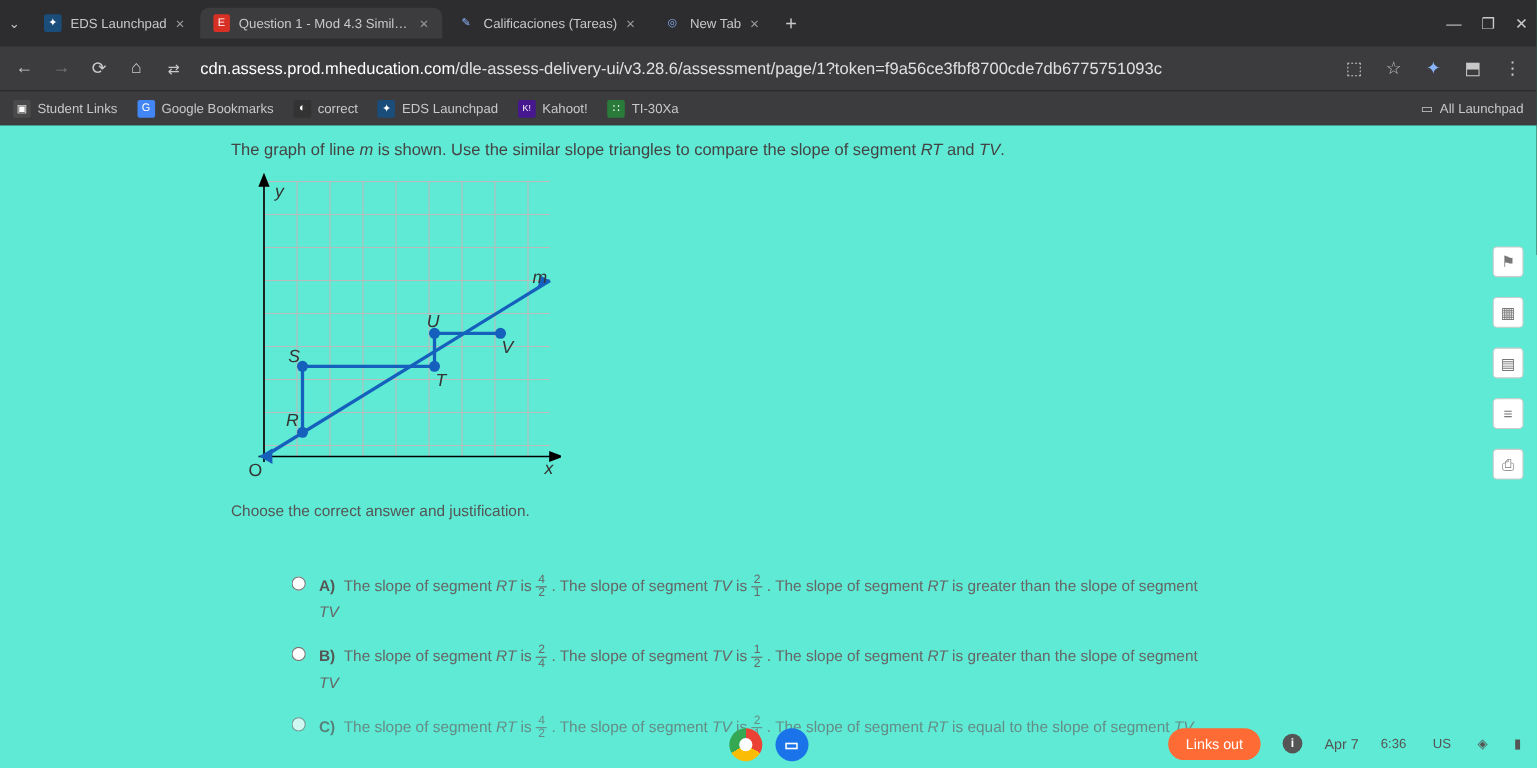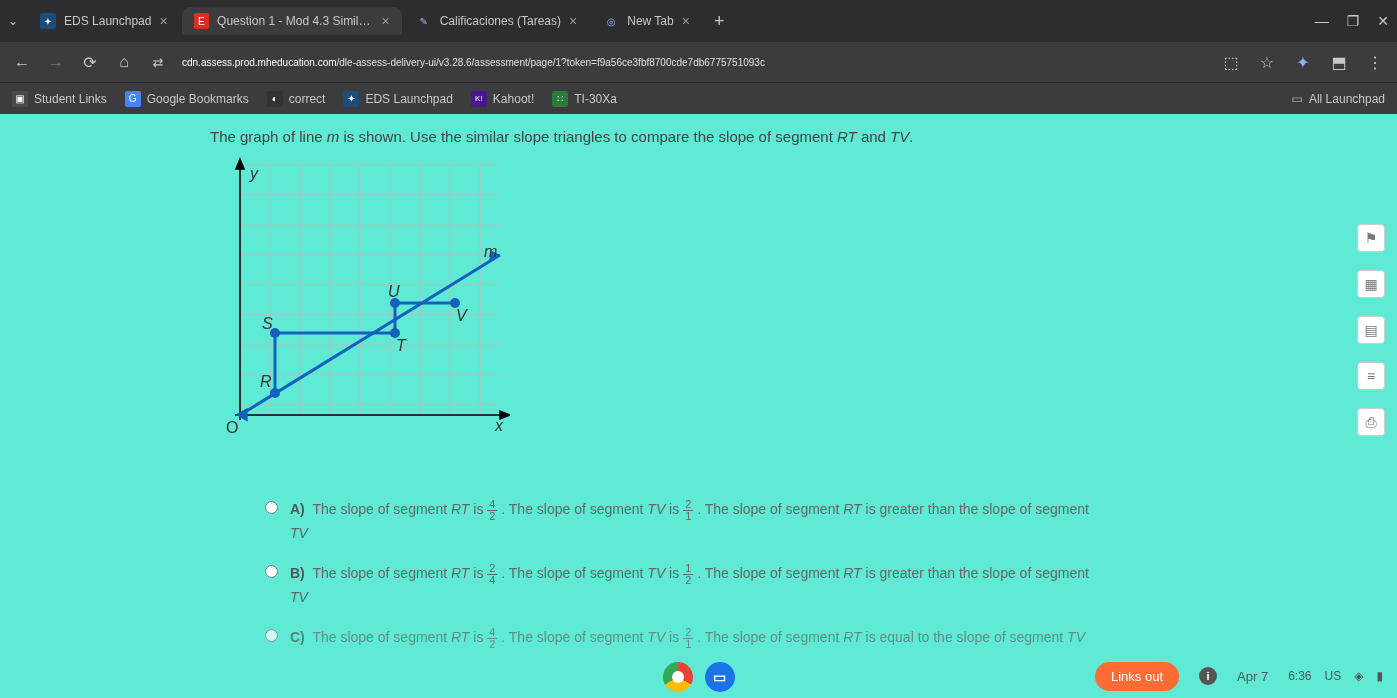--- a/index.html
+++ b/index.html
@@ -7,21 +7,21 @@
 .chrome-top{background:#2d2d30;height:42px;display:flex;align-items:center;padding:0 8px}
 .tab{display:flex;align-items:center;padding:6px 12px;color:#c8c8c8;font-size:12px;border-radius:8px 8px 0 0;margin-right:2px;max-width:220px;gap:8px}
 .tab.active{background:#3c3c3f}
 .tab-icon{width:16px;height:16px;display:inline-flex;align-items:center;justify-content:center;font-size:10px;border-radius:2px}
 .tab-close{color:#999;font-size:14px;cursor:pointer}
 .tab-text{white-space:nowrap;overflow:hidden;text-overflow:ellipsis}
 .new-tab-btn{color:#c8c8c8;font-size:18px;padding:4px 10px;cursor:pointer}
 .window-controls{margin-left:auto;display:flex;gap:18px;color:#c8c8c8;font-size:14px}
 .addr-bar{background:#3c3c3f;height:40px;display:flex;align-items:center;padding:0 12px;gap:14px;color:#c8c8c8}
 .nav-icon{width:20px;height:20px;display:flex;align-items:center;justify-content:center;cursor:pointer;font-size:16px}
-.url{flex:1;color:#e0e0e0;font-size:10px}
+.url{flex:1;color:#e0e0e0;font-size:15px}
 .url .domain{color:#fff}
 .addr-icons{display:flex;gap:16px;align-items:center}
 .bookmarks-bar{background:#3c3c3f;height:32px;display:flex;align-items:center;padding:0 12px;gap:18px;font-size:12px;color:#c8c8c8;border-top:1px solid #2a2a2a}
 .bm-item{display:flex;align-items:center;gap:6px;cursor:pointer}
 .bm-icon{width:16px;height:16px;border-radius:2px;display:inline-flex;align-items:center;justify-content:center;font-size:10px}
 .all-bm{margin-left:auto;display:flex;align-items:center;gap:6px}
 .content{background:#5eead4;height:calc(698px - 114px);overflow:hidden;position:relative}
 .question-area{padding:14px 60px 14px 210px;color:#333}
 .q-text{font-size:15px;color:#444;margin-bottom:10px}
 .q-text i{font-style:italic}
@@ -34,21 +34,21 @@
 .opt-label{font-weight:bold;color:#555;margin-right:4px}
 .opt-text{line-height:1.6}
 .frac{display:inline-block;vertical-align:middle;text-align:center;font-size:11px;line-height:1}
 .frac .n{display:block;border-bottom:1px solid #666;padding:0 2px}
 .frac .d{display:block;padding:0 2px}
 .side-rail{position:absolute;right:12px;top:110px;display:flex;flex-direction:column;gap:18px}
 .rail-btn{width:28px;height:28px;border:1px solid #ccc;border-radius:4px;display:flex;align-items:center;justify-content:center;color:#777;font-size:14px;cursor:pointer;background:#fff}
 .chrome-os{position:absolute;bottom:0;right:0;height:44px;display:flex;align-items:center;gap:20px;padding:0 14px;color:#555;font-size:13px;background:transparent}
 .sign-out{background:#ff6b35;color:#fff;padding:7px 16px;border-radius:18px;font-size:13px;cursor:pointer}
 .info-i{width:18px;height:18px;border-radius:50%;background:#555;color:#fff;display:inline-flex;align-items:center;justify-content:center;font-size:11px;font-weight:bold}
-.os-icons{display:flex;align-items:center;gap:13px;font-size:12px}
+.os-icons{display:flex;align-items:center;gap:24px;font-size:12px}
 .center-apps{position:absolute;bottom:6px;left:50%;transform:translateX(-50%);display:flex;gap:12px}
 .center-apps .app{width:30px;height:30px;border-radius:50%;display:flex;align-items:center;justify-content:center;color:#fff;font-size:14px;font-weight:bold}
 .dropdown-chev{color:#c8c8c8;font-size:12px;margin-right:10px;cursor:pointer}
 </style>
 </head>
 <body>
 
 <div class="chrome-top">
   <span class="dropdown-chev">⌄</span>
   <div class="tab">
@@ -179,20 +179,21 @@
           <text x="274" y="102">m</text>
           <text x="16" y="278" font-style="normal">O</text>
           <text x="50" y="232">R</text>
           <text x="52" y="174">S</text>
           <text x="186" y="196">T</text>
           <text x="178" y="142">U</text>
           <text x="246" y="166">V</text>
         </g>
       </svg>
     </div>
+    <p class="sub-text">Choose the correct answer and justification.</p>
 
     <div class="options">
       <div class="opt">
         <input type="radio" name="ans" style="">
         <div class="opt-text">
           <span class="opt-label">A)</span>
           <span>The slope of segment </span><i>RT</i><span> is </span>
           <span class="frac"><span class="n">4</span><span class="d">2</span></span>
           <span>. The slope of segment </span><i>TV</i><span> is </span>
           <span class="frac"><span class="n">2</span><span class="d">1</span></span>

